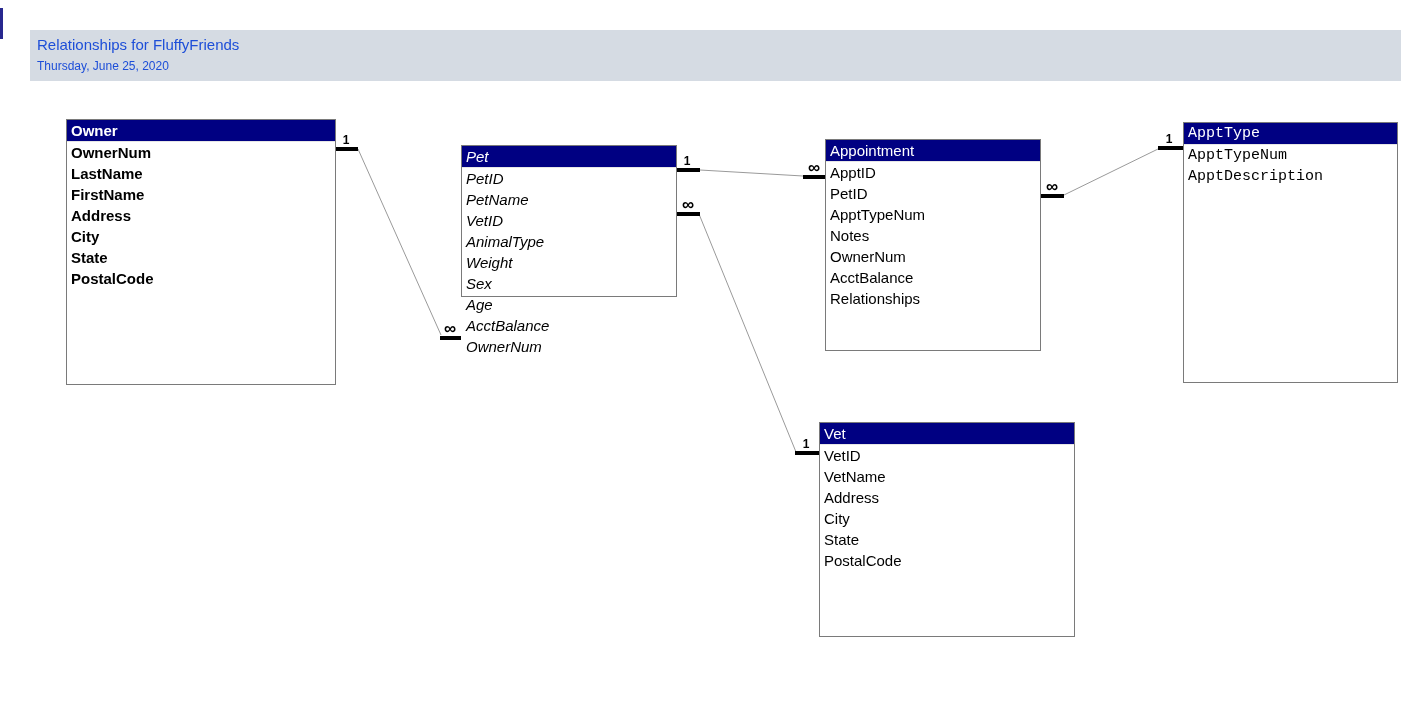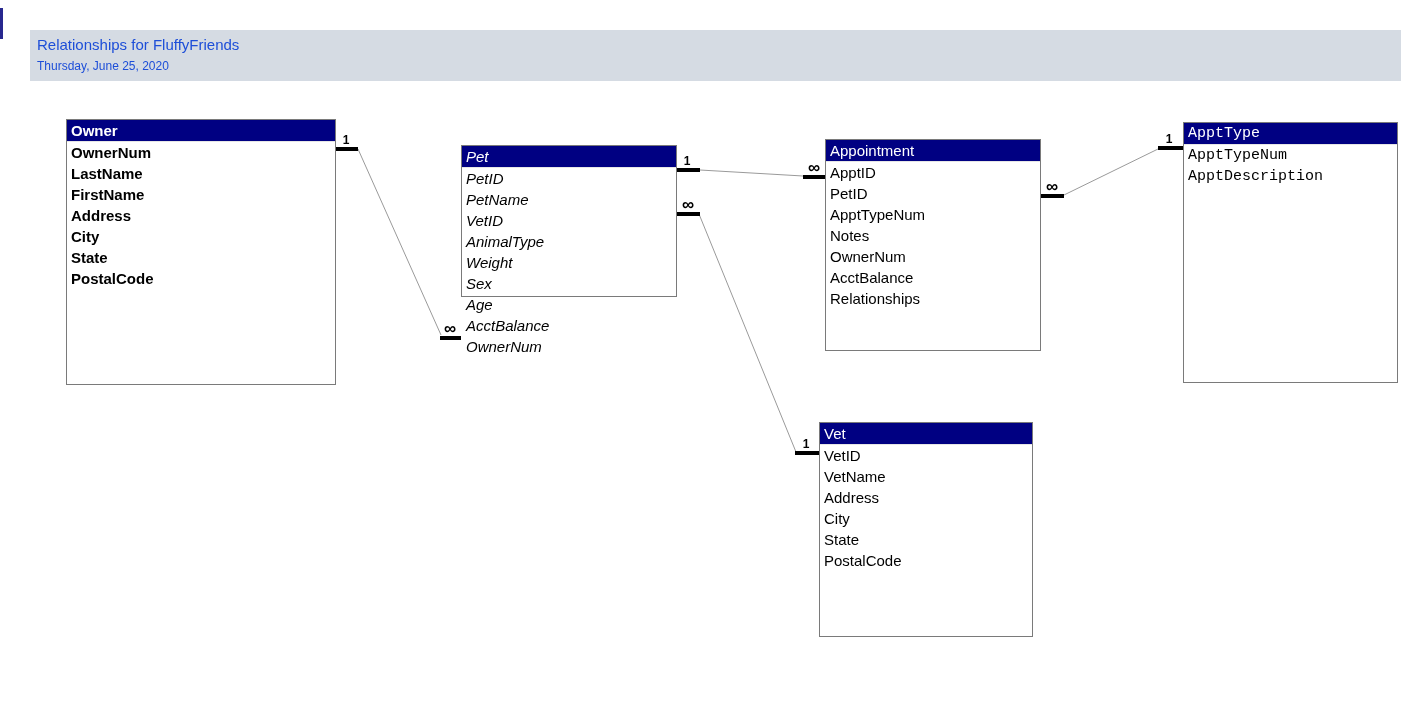--- a/index.html
+++ b/index.html
@@ -25,21 +25,21 @@
   .rel-line { stroke:#9a9a9a; stroke-width:1; }
   .rel-bar  { stroke:#000000; stroke-width:4; }
   .card-one  { font-family:"Liberation Sans",sans-serif; font-size:12px; font-weight:bold; fill:#000000; }
   .card-many { font-family:"Liberation Sans",sans-serif; font-size:17px; font-weight:bold; fill:#000000; }
 
   
   #entity-owner       { left:66px;   top:119px; width:270px; height:266px;font-weight:bold; }
   #entity-pet         { left:461px;  top:145px; width:216px; height:152px;font-style:italic; }
   #entity-appointment { left:825px;  top:139px; width:216px; height:212px; }
   #entity-appttype    { left:1183px; top:122px; width:215px; height:261px;font-family:Liberation Mono, monospace; }
-  #entity-vet         { left:819px;  top:422px; width:214px; height:215px; }
+  #entity-vet         { left:819px;  top:422px; width:256px; height:215px; }
 </style>
 </head>
 <body>
 
 <div class="canvas">
 
   <div class="accent-sliver"></div>
 
   <div class="header-bar">
     <div class="header-title">Relationships for FluffyFriends</div>

